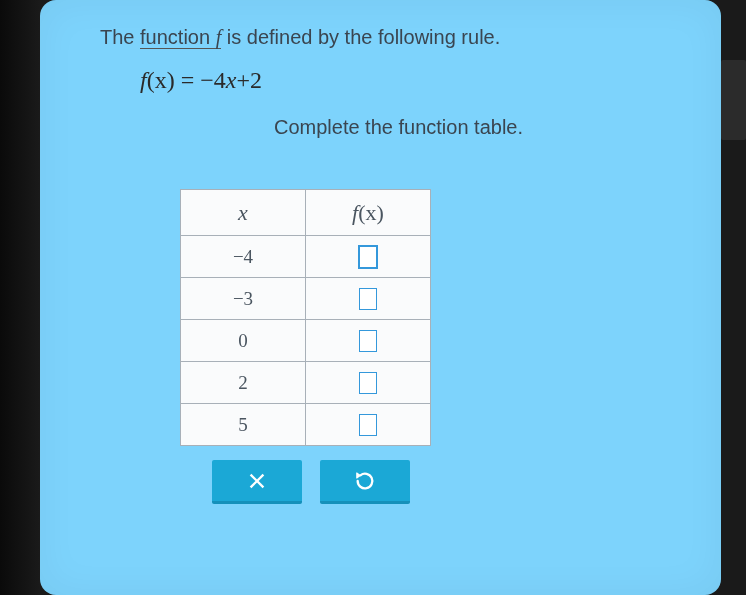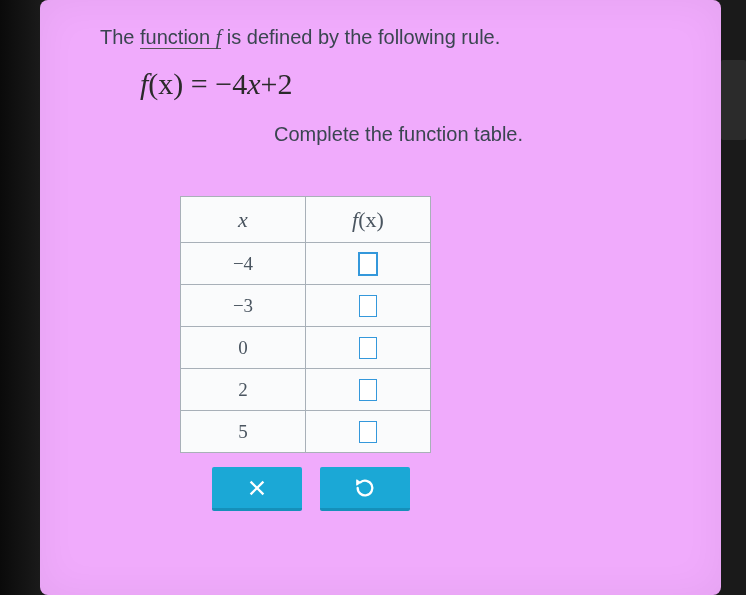--- a/index.html
+++ b/index.html
@@ -14,22 +14,22 @@
       font-family: Arial, Helvetica, sans-serif;
       position: relative;
       overflow: hidden;
     }
     .photo-frame {
       position: absolute;
       top: 0;
       left: 40px;
       right: 25px;
       bottom: 0;
-      background: #f0abfc;
-      border-radius: 8px;
+      background: #7dd3fc;
+      border-radius: 16px;
       padding: 20px 24px 20px 60px;
       box-shadow: inset 0 0 40px rgba(0,0,0,0.05);
     }
     .dark-strip-left {
       position: absolute;
       top: 0;
       left: 0;
       width: 40px;
       height: 100%;
       background: linear-gradient(to right, #0a0a0a, #1a1a1a);
@@ -52,21 +52,21 @@
     .linked-term {
       border-bottom: 1px solid #555;
     }
     .italic-f {
       font-style: italic;
       font-family: 'Times New Roman', serif;
     }
     .formula {
       font-family: 'Times New Roman', serif;
       font-style: italic;
-      font-size: 30px;
+      font-size: 24px;
       color: #2a2a2a;
       margin-left: 40px;
       margin-bottom: 22px;
     }
     .formula .num {
       font-style: normal;
     }
     .instruction {
       font-size: 20px;
       color: #3a4550;

